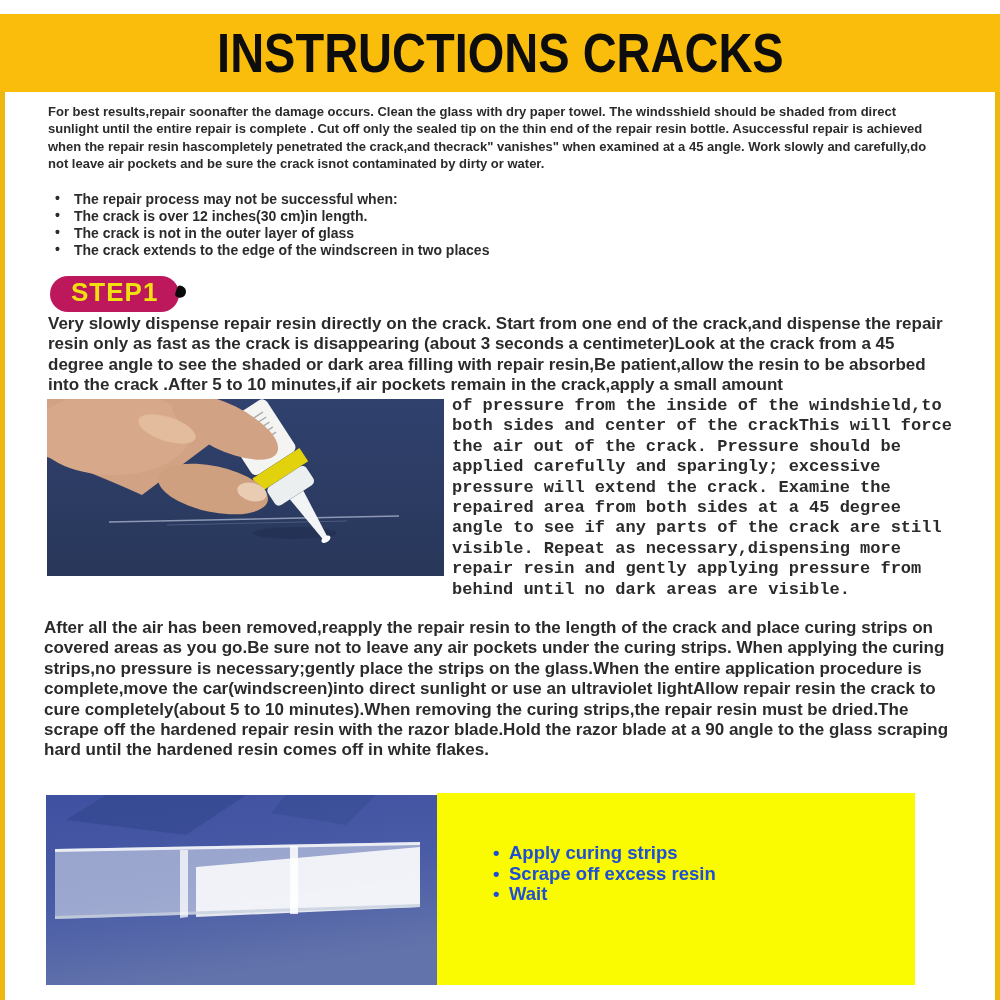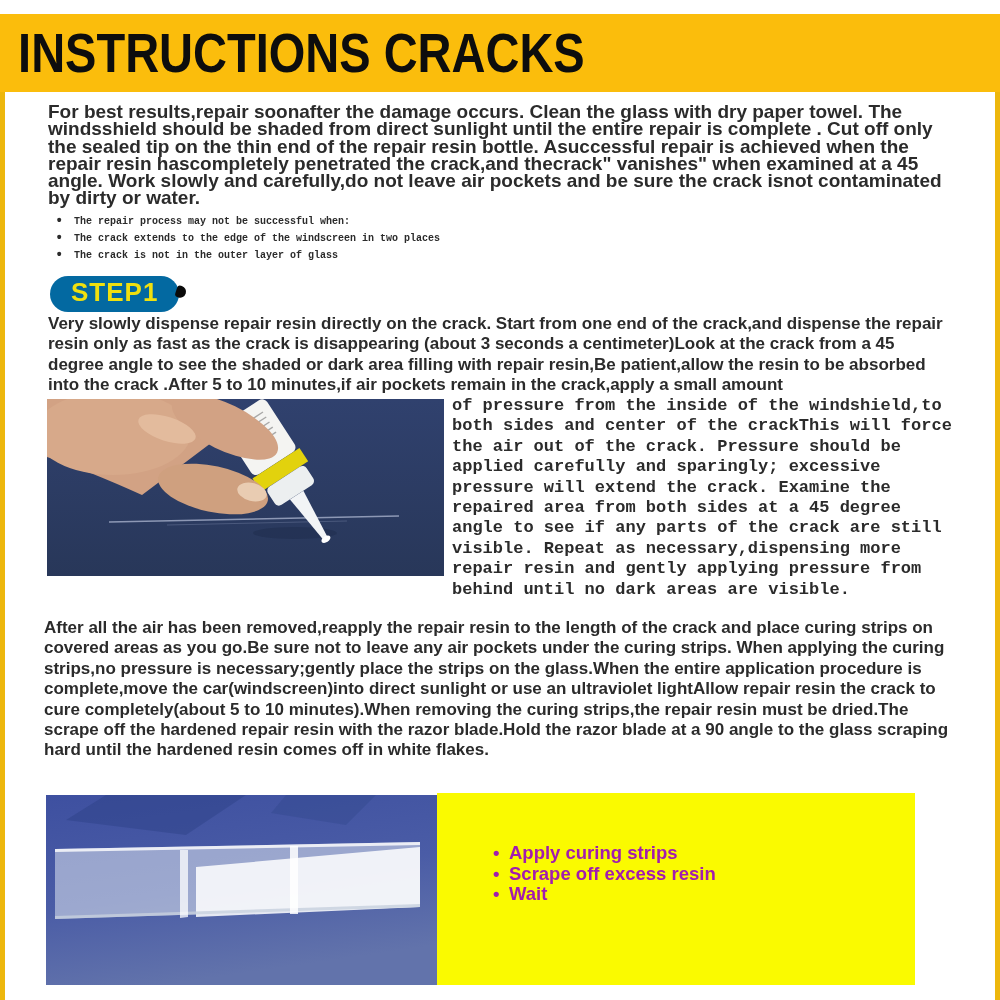--- a/index.html
+++ b/index.html
@@ -8,36 +8,36 @@
     font-family:"Liberation Sans", sans-serif; color:#2b2b2b; overflow:hidden;
   }
   
   .edge-line { position:absolute; top:90px; width:5px; height:910px; background:#EDB70D; }
   .edge-line.left { left:0; }
   .edge-line.right { left:995px; }
 
   
   .header-band {
     position:absolute; left:0; top:14px; width:1000px; height:78px;
-    background:#FBBD0C; display:flex; align-items:center; justify-content:flex-start;
+    background:#FBBD0C; display:flex; align-items:center; justify-content:center;
   }
   .header-title {
     font-size:50px; font-weight:700; color:#0d0d0d; letter-spacing:0px;
     transform:scale(0.94,1.12); white-space:nowrap;
   }
 
   
   .intro-block { position:absolute; left:48px; top:103px; width:896px; }
-  .intro-paragraph { margin:0; font-size:19px; line-height:17.3px; font-weight:700; }
-  .intro-bullets { margin:7px 0 0 0; padding:0; list-style:none; font-size:10px; line-height:16.9px; font-weight:700;font-family:Liberation Mono, monospace; }
+  .intro-paragraph { margin:0; font-size:13px; line-height:17.3px; font-weight:700; }
+  .intro-bullets { margin:19px 0 0 0; padding:0; list-style:none; font-size:14px; line-height:16.9px; font-weight:700; }
   .intro-bullets li { position:relative; padding-left:26px; }
   .intro-bullets li::before { content:"\2022"; position:absolute; left:7px; top:-1px; font-size:14px; }
 
   .step-badge {
-    position:absolute; background:#0369a1; color:#EFE00F;
+    position:absolute; background:#be185d; color:#EFE00F;
     font-size:26px; font-weight:700; letter-spacing:1px;
     padding:1px 21px 4px 21px; border-radius:18px;
   }
   .step-badge::after { 
     content:""; position:absolute; right:-7px; top:10px; width:10px; height:12px;
     background:#0a0a0a; border-radius:3px 6px 6px 3px; transform:rotate(18deg);
   }
   .badge-step1 { left:50px; top:276px; }
   .badge-step2 { left:50px; top:598px; }
 
@@ -52,21 +52,21 @@
 
   
   .photo2 { position:absolute; left:46px; top:795px; width:391px; height:190px; }
   .photo2 svg { display:block; width:100%; height:100%; }
   .summary-box {
     position:absolute; left:437px; top:793px; width:478px; height:192px;
     background:#FAFA00;
   }
   .summary-bullets {
     margin:50px 0 0 56px; padding:0; list-style:none;
-    font-size:18.5px; line-height:20.6px; font-weight:700; color:#a21caf;
+    font-size:18.5px; line-height:20.6px; font-weight:700; color:#1d4ed8;
   }
   .summary-bullets li { position:relative; padding-left:16px; }
   .summary-bullets li::before { content:"\2022"; position:absolute; left:0; top:0; }
 </style>
 </head>
 <body>
 
 <div class="page">
 
   <div class="edge-line left"></div>
@@ -75,24 +75,25 @@
   <div class="header-band">
     <div class="header-title">INSTRUCTIONS CRACKS</div>
   </div>
 
   <div class="intro-block">
     <p class="intro-paragraph">For best results,repair soonafter the damage occurs. Clean the glass with dry paper towel. The windsshield should be shaded from direct sunlight until the entire repair is complete . Cut off only the sealed tip on the thin end of the repair resin bottle. Asuccessful repair is achieved when the repair resin hascompletely penetrated the crack,and thecrack" vanishes"  when examined at a 45 angle. Work slowly and carefully,do not leave air pockets and be sure the crack isnot contaminated by dirty or water.</p>
     <ul class="intro-bullets">
 
         <li>The repair process may not be successful when:</li>
 
+        <li>The crack is over 12 inches(30 cm)in length.</li>
+
+        <li>The crack is not in the outer layer of glass</li>
 
         <li>The crack extends to the edge of the windscreen in two places</li>
-
-        <li>The crack is not in the outer layer of glass</li>
       </ul>
   </div>
 
   <div class="step-badge badge-step1">STEP1</div>
 
   <p class="step-text step1-intro">Very slowly dispense repair resin directly on the crack. Start from one end of the crack,and dispense the repair resin only as fast as the crack is disappearing (about 3 seconds a centimeter)Look at the crack from a 45 degree angle to see the shaded or dark area filling with repair resin,Be patient,allow the resin to be absorbed into the crack .After 5 to 10 minutes,if air pockets remain in the crack,apply a small amount</p>
 
   <div class="photo1">
     <svg viewBox="0 0 397 177">
       <defs>

